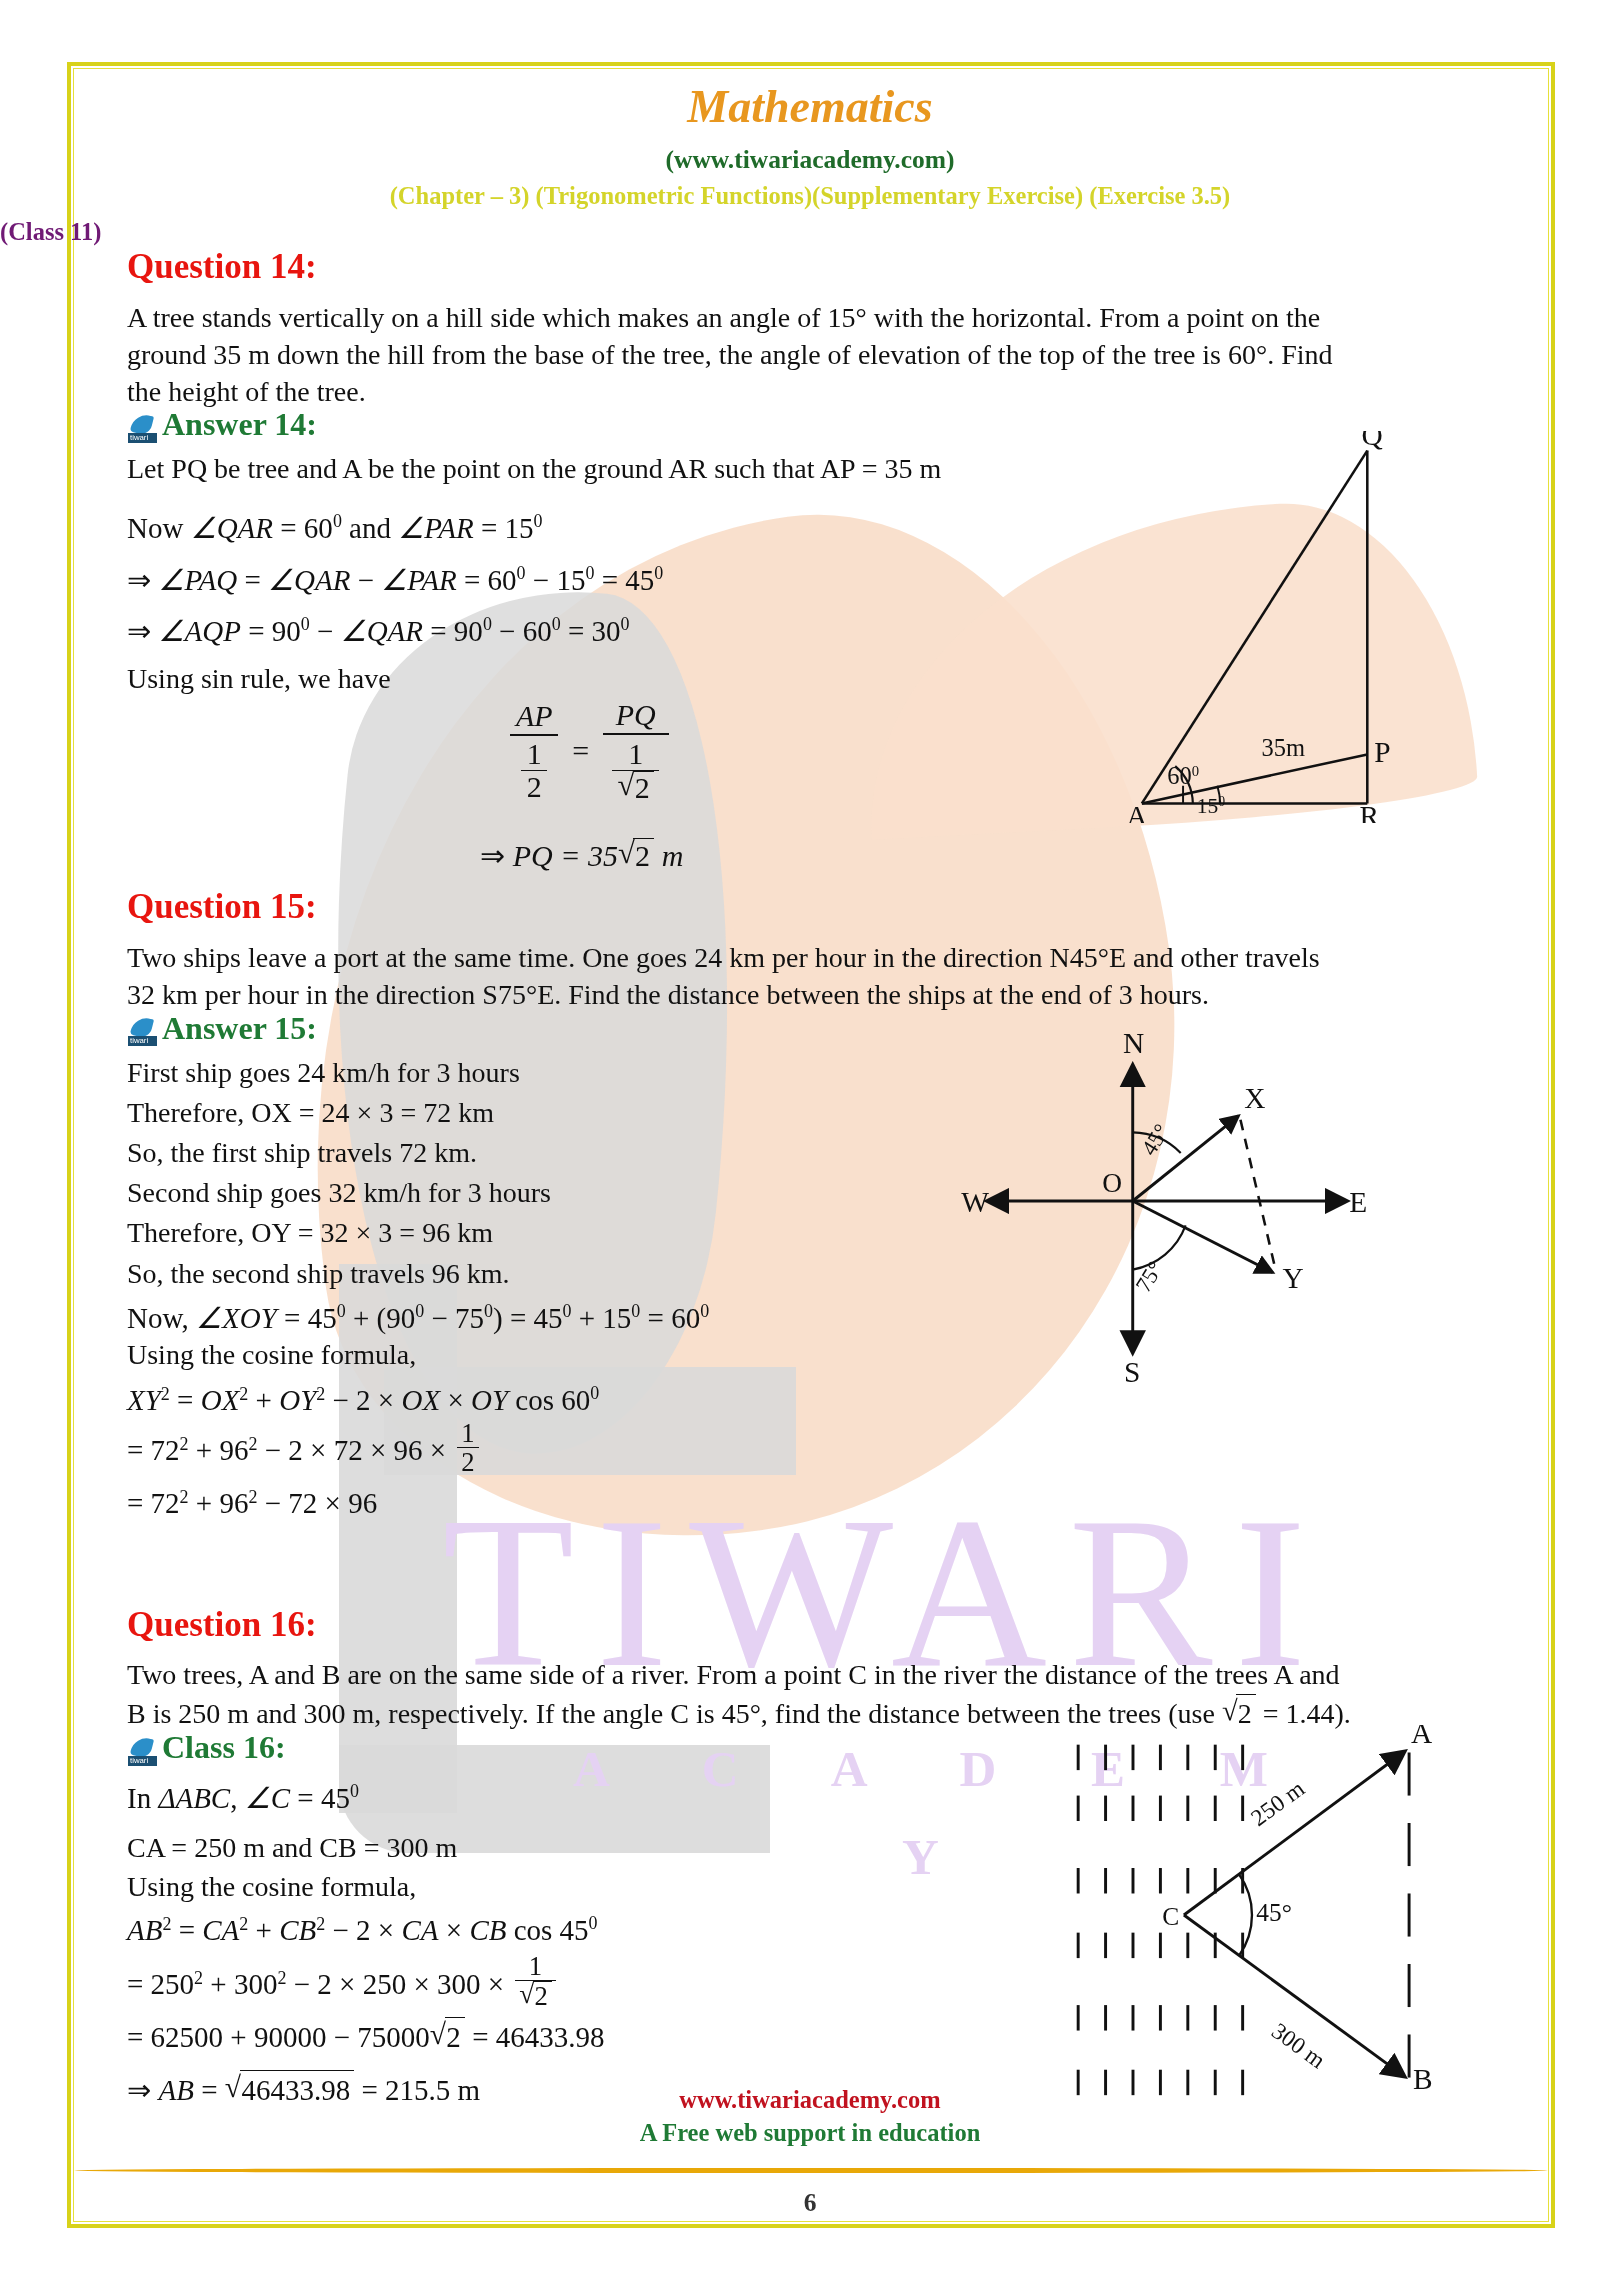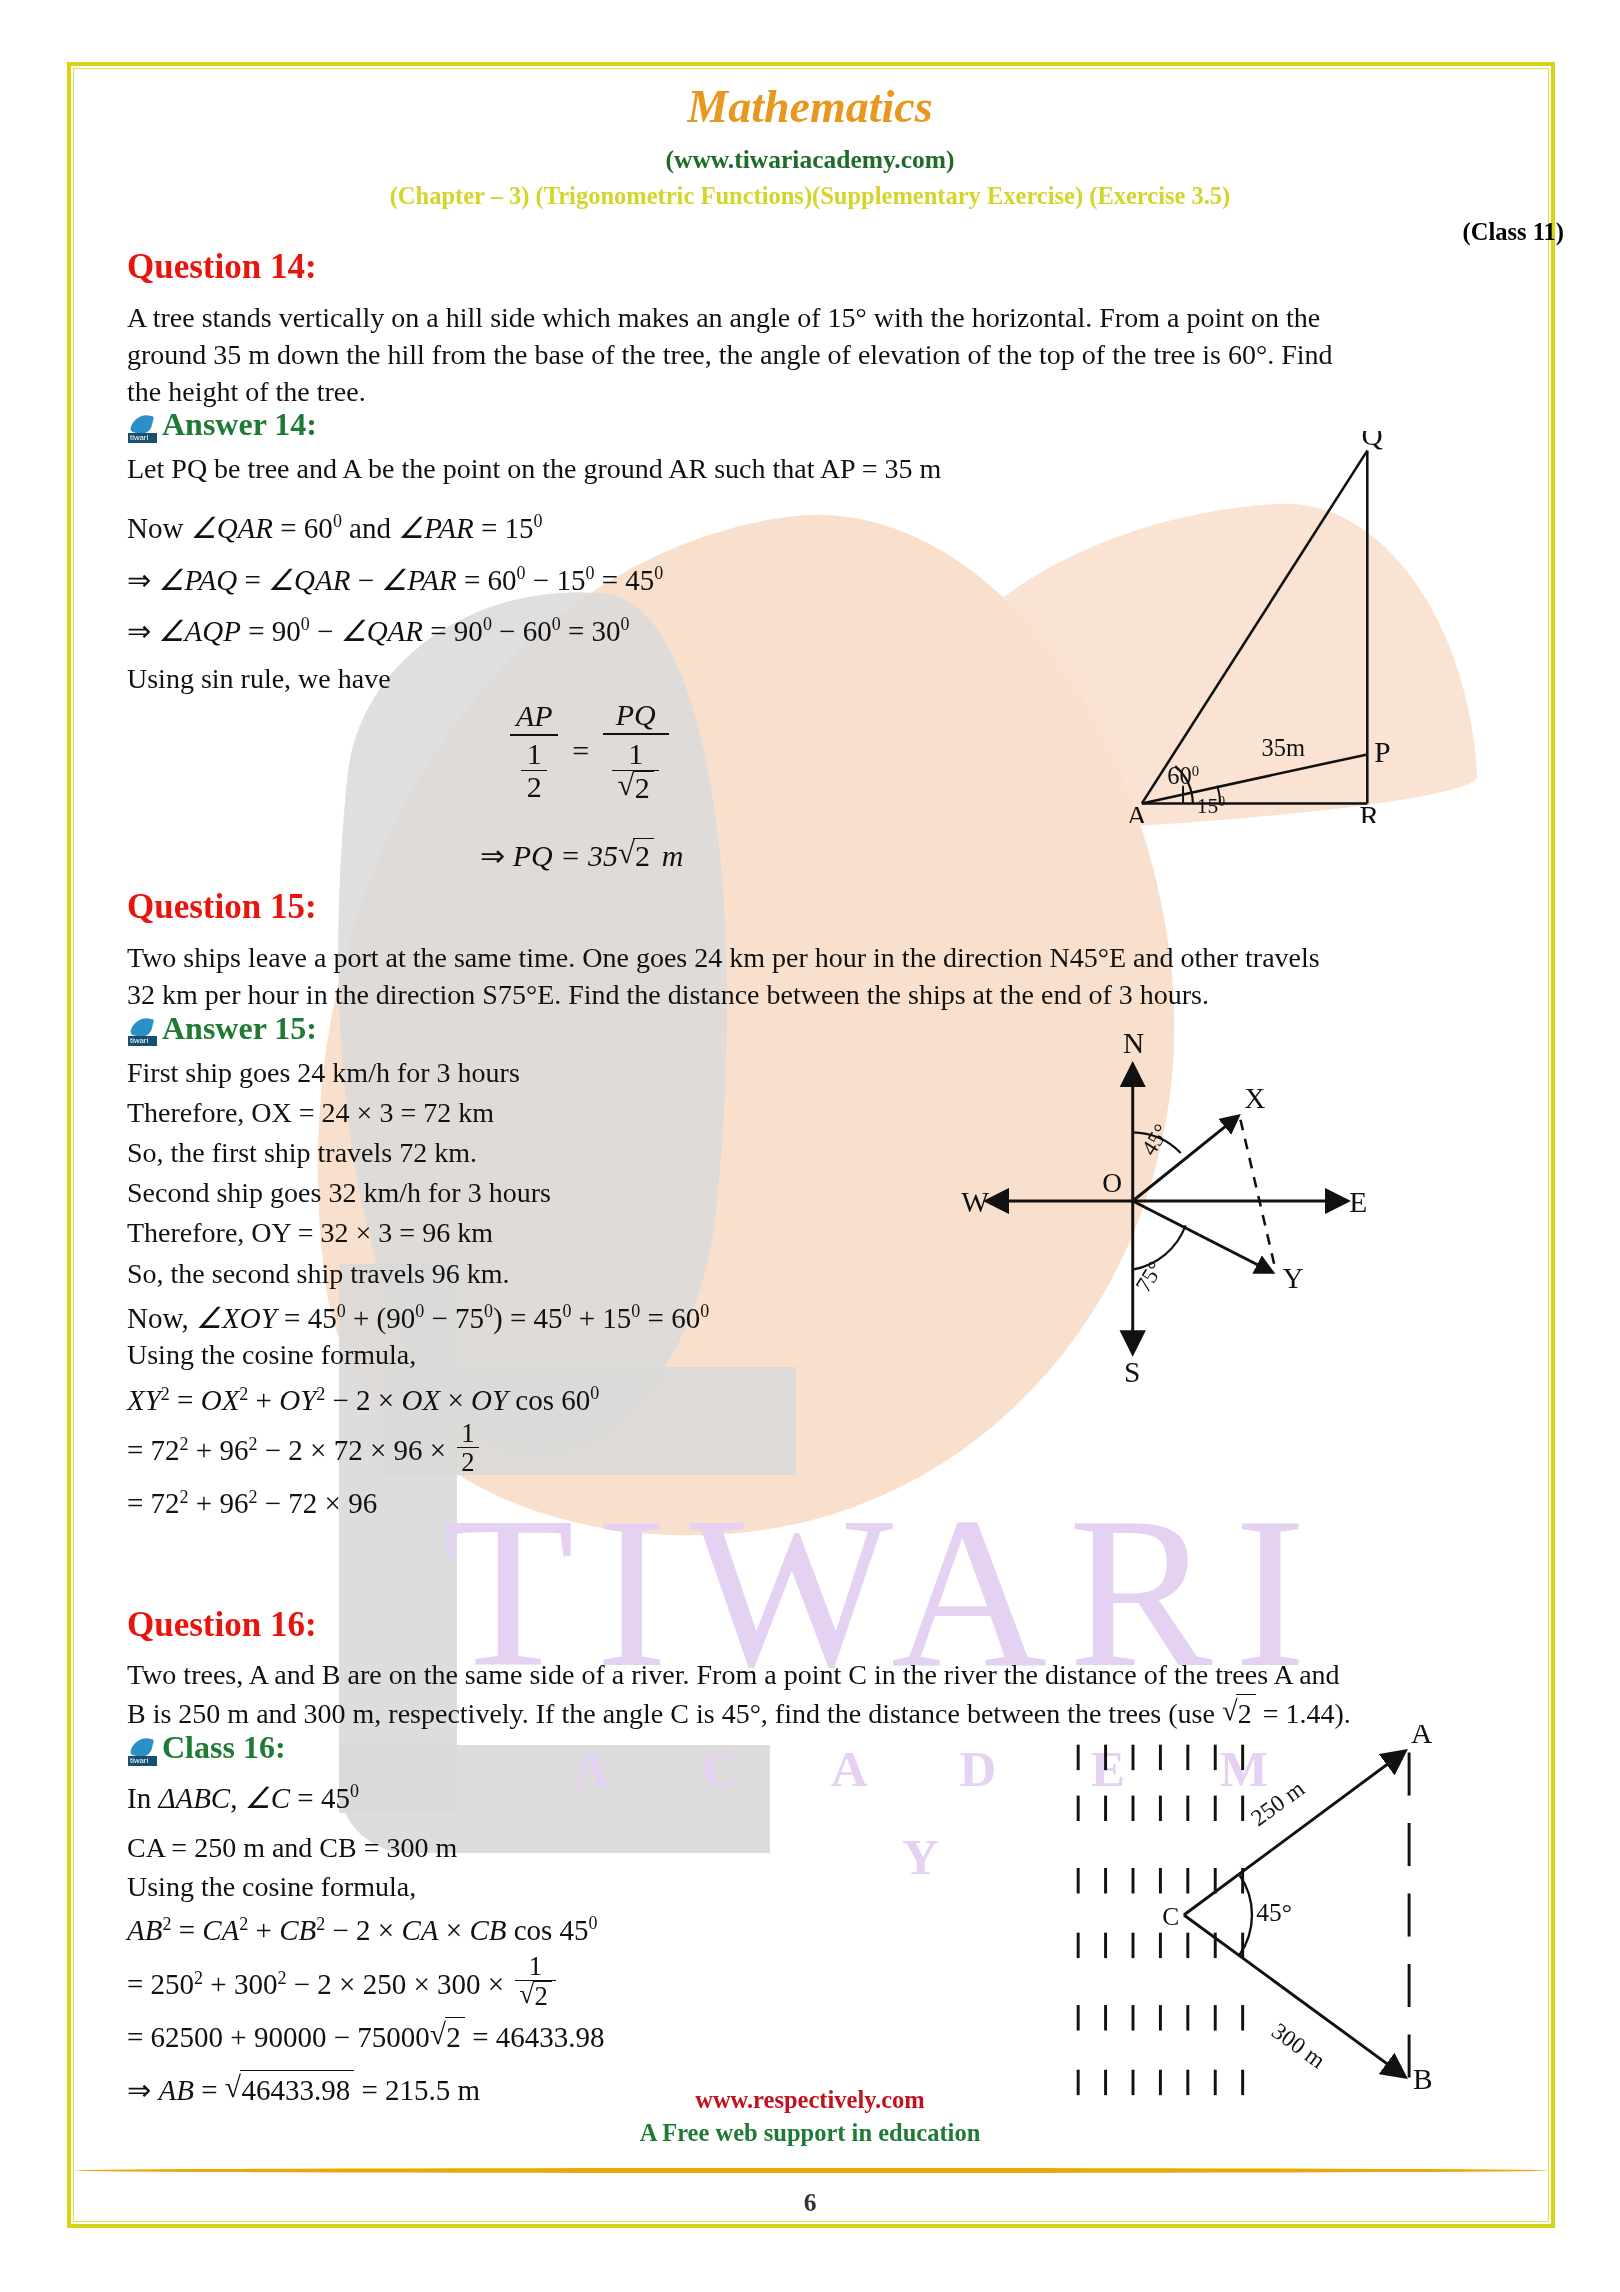--- a/index.html
+++ b/index.html
@@ -73,22 +73,22 @@
     position:absolute;left:0;top:145px;width:1620px;text-align:center;
     font-size:25.5px;font-weight:700;color:#1f6b2a;
     font-family:"Liberation Serif",serif;
   }
   .hdr-chapter{
     position:absolute;left:0;top:182px;width:1620px;text-align:center;
     font-size:24.5px;font-weight:700;color:#d4d42a;
     font-family:"Liberation Serif",serif;
   }
   .hdr-class{
-    position:absolute;left:0;top:218px;width:1564px;text-align:right;
-    font-size:24.5px;font-weight:700;color:#000000;
+    position:absolute;left:0;top:218px;width:1564px;text-align:left;
+    font-size:24.5px;font-weight:700;color:#701a75;
     font-family:"Liberation Serif",serif;
   }
 
   .qhead{
     position:absolute;left:127px;
     font-size:35px;font-weight:700;color:#e8150f;
     font-family:"Liberation Serif",serif;white-space:nowrap;
   }
   .ahead{
     position:absolute;left:162px;
@@ -433,19 +433,19 @@
     <line x1="148" y1="194" x2="372" y2="358" stroke="#111" stroke-width="3" marker-end="url(#ah16)"></line>
     <path d="M 204 152 A 72 72 0 0 1 204 236" fill="none" stroke="#111" stroke-width="2.4"></path>
     <text x="126" y="204" font-family="Liberation Serif, serif" font-size="26" fill="#111">C</text>
     <text x="380" y="18" font-family="Liberation Serif, serif" font-size="30" fill="#111">A</text>
     <text x="382" y="372" font-family="Liberation Serif, serif" font-size="30" fill="#111">B</text>
     <text x="222" y="200" font-family="Liberation Serif, serif" font-size="26" fill="#111">45°</text>
     <text x="224" y="104" font-family="Liberation Serif, serif" font-size="24" fill="#111" transform="rotate(-36 224 104)">250 m</text>
     <text x="236" y="316" font-family="Liberation Serif, serif" font-size="24" fill="#111" transform="rotate(36 236 316)">300 m</text>
   </svg>
 
-  <div class="footer-site">www.respectively.com</div>
+  <div class="footer-site">www.tiwariacademy.com</div>
   <div class="footer-tag">A Free web support in education</div>
   <div class="footer-rule"></div>
   <div class="footer-page">6</div>
 
 </div>
 
 
 </body></html>

